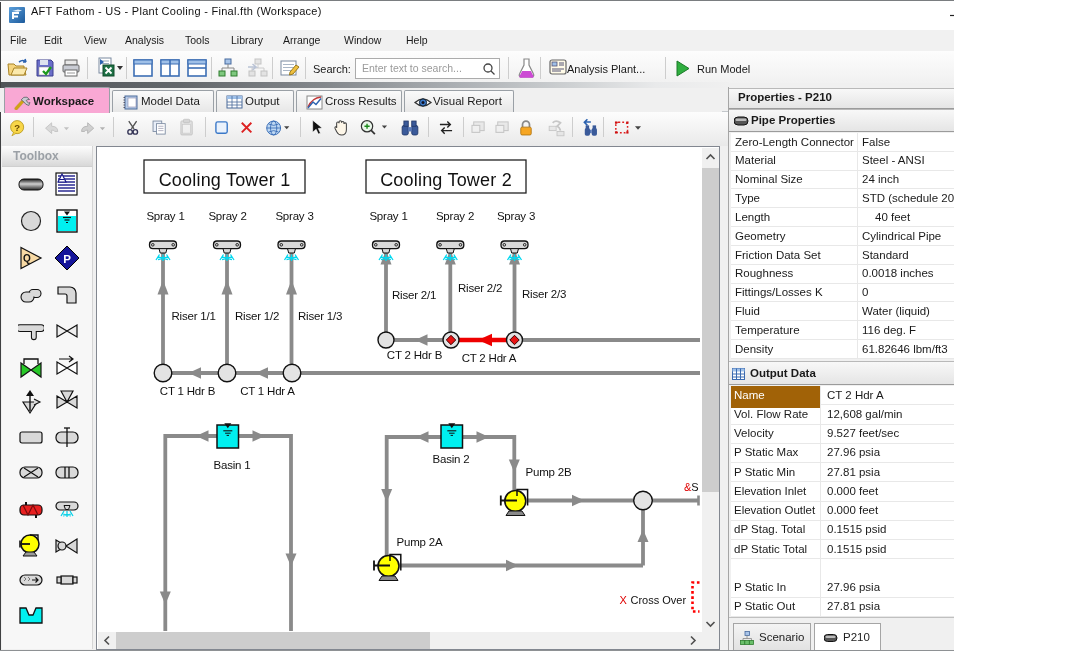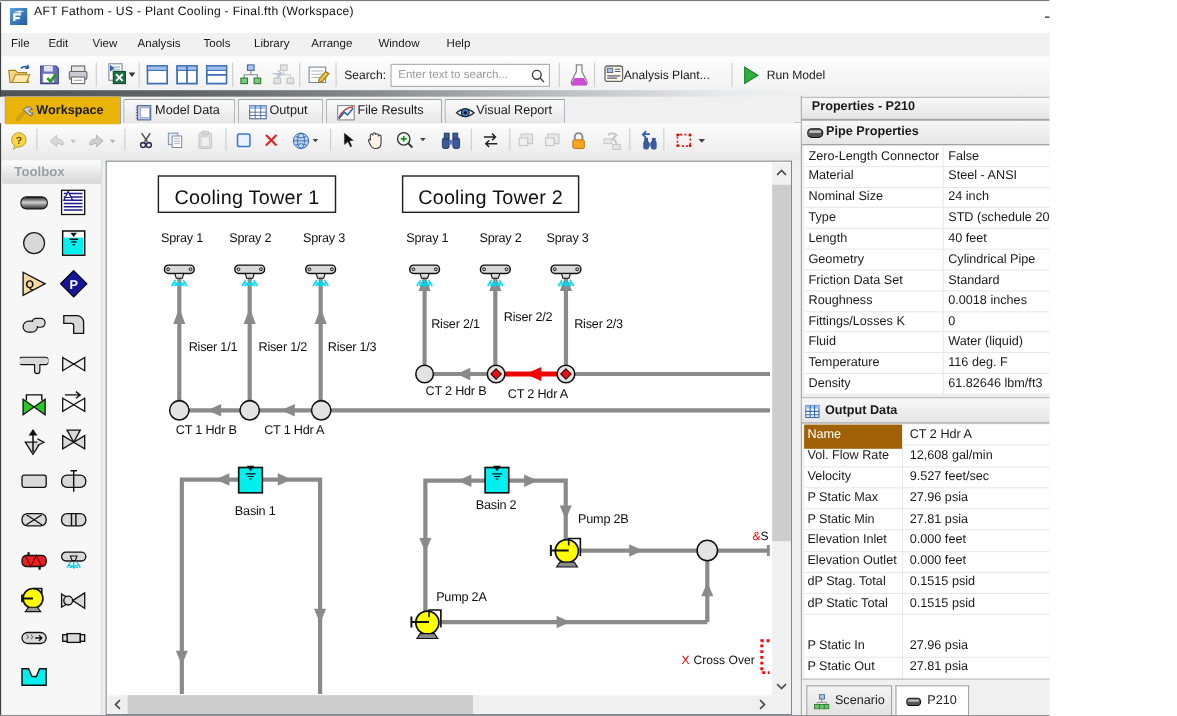--- a/index.html
+++ b/index.html
@@ -8,21 +8,21 @@
 .sep1{position:absolute;top:6px;width:1px;height:22px;background:#cdcdcd}
 .sep2{position:absolute;top:5px;width:1px;height:20px;background:#cdcdcd}
 #titlebar{position:absolute;left:0;top:0;width:1070px;height:30px;background:#ffffff}
 #topstrip{position:absolute;left:0;top:0;width:1070px;height:1px;background:#7a7d80}
 #menubar{position:absolute;left:0;top:30px;width:1070px;height:21px;background:#f1f1f1;font-size:10.5px;color:#1a1a1a}
 #menubar span{position:absolute;top:4px}
 #toolbar1{position:absolute;left:0;top:51px;width:1070px;height:32px;background:linear-gradient(#fdfdfd,#f1f1f1)}
 #darkband{position:absolute;left:0;top:82px;width:729px;height:6px;background:linear-gradient(90deg,#4f5357 0%,#63676b 25%,#84888c 45%,#aaaeb2 62%,#cdd0d2 78%,#e9eaeb 90%,#f0f0f0 100%)}
 #tabstrip{position:absolute;left:0;top:88px;width:722px;height:24px;background:#f0f0f0;z-index:2}
 .tab{position:absolute;top:2px;height:21px;background:linear-gradient(#fafafa,#e7e7e7);border:1px solid #9aa0a6;border-bottom:none;border-radius:2px 2px 0 0;font-size:11.5px;color:#1a1a1a;white-space:nowrap}
-.tab.active{top:-1px;height:25px;background:#eab308;font-weight:bold}
+.tab.active{top:-1px;height:25px;background:#f9a8d4;font-weight:bold}
 .tab .ticon{position:absolute;left:9px;top:4px}
 .tab.active .ticon{top:7px}
 .tab .tlabel{position:absolute;left:28px;top:4px}
 .tab.active .tlabel{top:7px}
 #tabline{position:absolute;left:0;top:111px;width:1070px;height:1px;background:#c3c7cb}
 #toolbar2{position:absolute;left:0;top:112px;width:1070px;height:34px;background:linear-gradient(#fdfdfd,#e9e9e9)}
 #toolbar2 svg{transform:scale(0.87);transform-origin:50% 50%}
 #toolbox{position:absolute;left:2px;top:146px;width:90px;height:503px;background:#f7f7f7;border-right:1px solid #d5d5d5}
 #tbhead{position:absolute;left:0;top:0;width:90px;height:20px;background:linear-gradient(#fdfdfd,#d8d8d8);border-bottom:1px solid #cfcfcf}
 #tbhead span{position:absolute;left:11px;top:3px;font-size:12px;font-weight:bold;color:#9ba0a6}
@@ -205,21 +205,21 @@
           <line x1="1" y1="10" x2="16" y2="10" stroke="#4a6a9a" stroke-width=".8"></line>
         </svg>
     <span class="tlabel">Output</span>
   </div>
   <div class="tab" style="left:296px;width:104px">
     <svg class="ticon" width="17" height="15">
           <rect x="1" y="1" width="15" height="13" fill="#fff" stroke="#888" stroke-width="1"></rect>
           <path d="M2 12 Q6 3 15 2" fill="none" stroke="#c23b3b" stroke-width="1.4"></path>
           <path d="M2 13 L7 7 l3 2.5 5 -6" fill="none" stroke="#2b62b0" stroke-width="1.4"></path>
         </svg>
-    <span class="tlabel">File Results</span>
+    <span class="tlabel">Cross Results</span>
   </div>
   <div class="tab" style="left:404px;width:108px">
     <svg class="ticon" width="18" height="15">
           <path d="M1 7.5 Q9 0.5 17 7.5 Q9 14.5 1 7.5 Z" fill="#fff" stroke="#333" stroke-width="1.3"></path>
           <circle cx="9" cy="7.5" r="3.6" fill="#3a78c8" stroke="#123" stroke-width="1"></circle>
           <circle cx="9" cy="7.5" r="1.5" fill="#112"></circle>
         </svg>
     <span class="tlabel">Visual Report</span>
   </div>
 </div>
@@ -654,21 +654,21 @@
     <div class="grow" style="top:37.7px;height:18.8px">
           <span class="gl">Nominal Size</span>
           <span class="gv" style="left:131px">24 inch</span>
         </div>
     <div class="grow" style="top:56.5px;height:18.8px">
           <span class="gl">Type</span>
           <span class="gv" style="left:131px">STD (schedule 20)</span>
         </div>
     <div class="grow" style="top:75.3px;height:18.8px">
           <span class="gl">Length</span>
-          <span class="gv" style="left:131px">40 feet</span>
+          <span class="gv" style="left:144px">40 feet</span>
         </div>
     <div class="grow" style="top:94.2px;height:18.8px">
           <span class="gl">Geometry</span>
           <span class="gv" style="left:131px">Cylindrical Pipe</span>
         </div>
     <div class="grow" style="top:113px;height:18.8px">
           <span class="gl">Friction Data Set</span>
           <span class="gv" style="left:131px">Standard</span>
         </div>
     <div class="grow" style="top:131.8px;height:18.8px">

